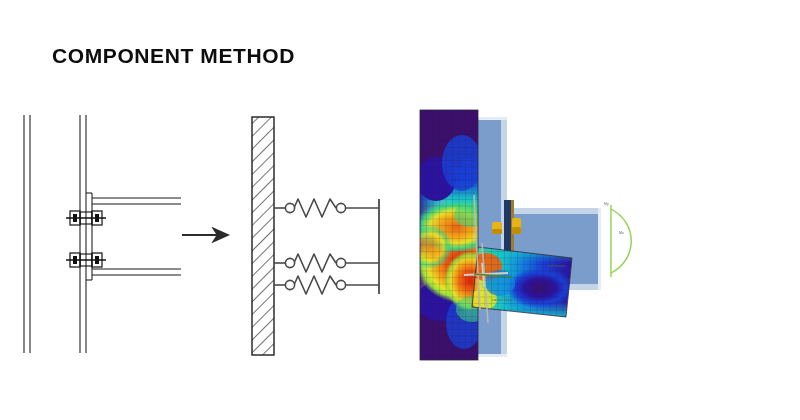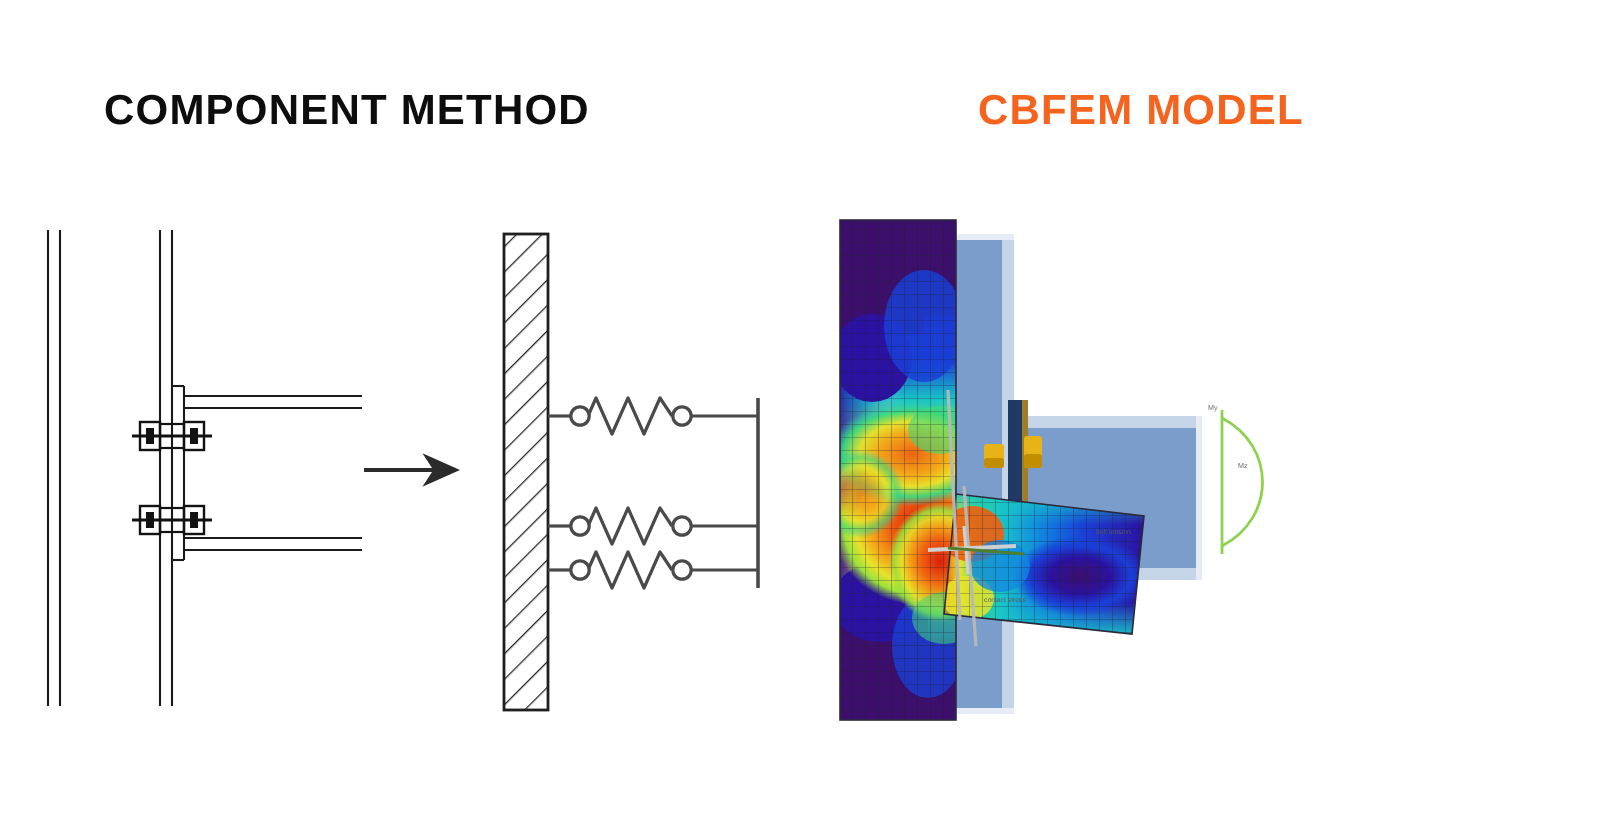--- a/index.html
+++ b/index.html
@@ -63,21 +63,20 @@
     display: block;
   }
 </style>
 </head>
 <body>
 
 <div id="stage">
 
   <div class="panel-title" id="title-left">COMPONENT METHOD</div>
 
-  <div class="panel-title" id="title-right">CBFEM MODEL</div>
 
   <div class="figure" id="fig-component">
     <svg width="400" height="300" viewBox="0 0 400 300">
 
       <defs>
         <pattern id="hatch45" width="9" height="9" patternUnits="userSpaceOnUse" patternTransform="rotate(45)">
           <rect width="9" height="9" fill="#ffffff"></rect>
           <line x1="0" y1="0" x2="0" y2="9" stroke="#262626" stroke-width="1.3"></line>
         </pattern>
         <marker id="arrowHead" markerWidth="9" markerHeight="8" refX="8" refY="4" orient="auto">

